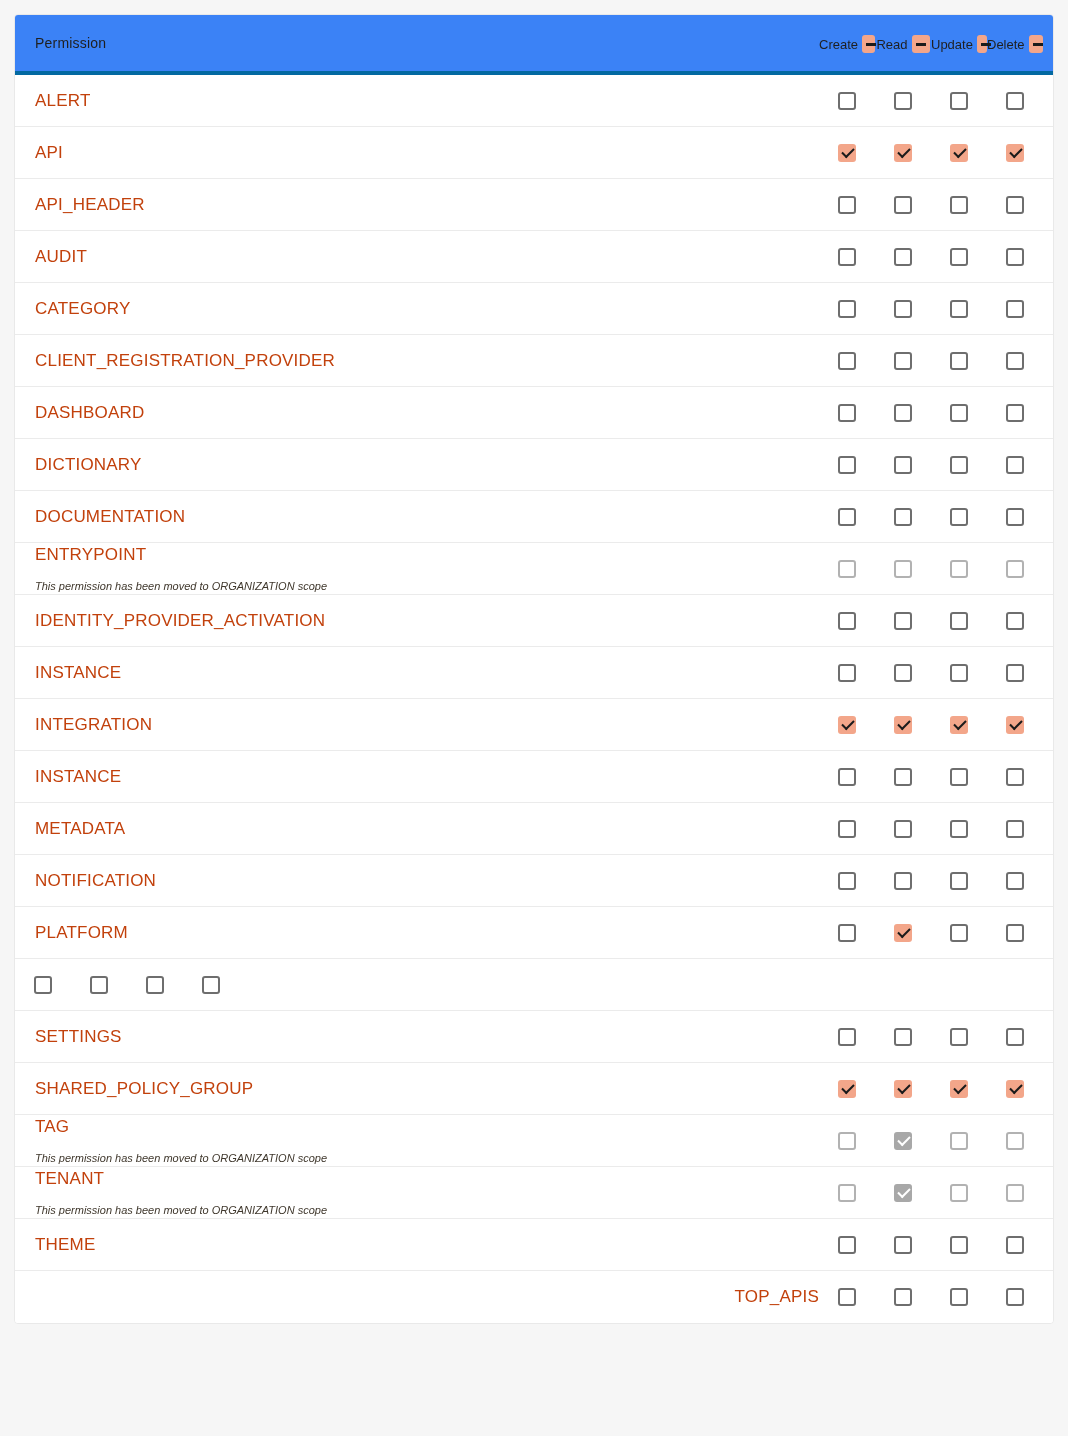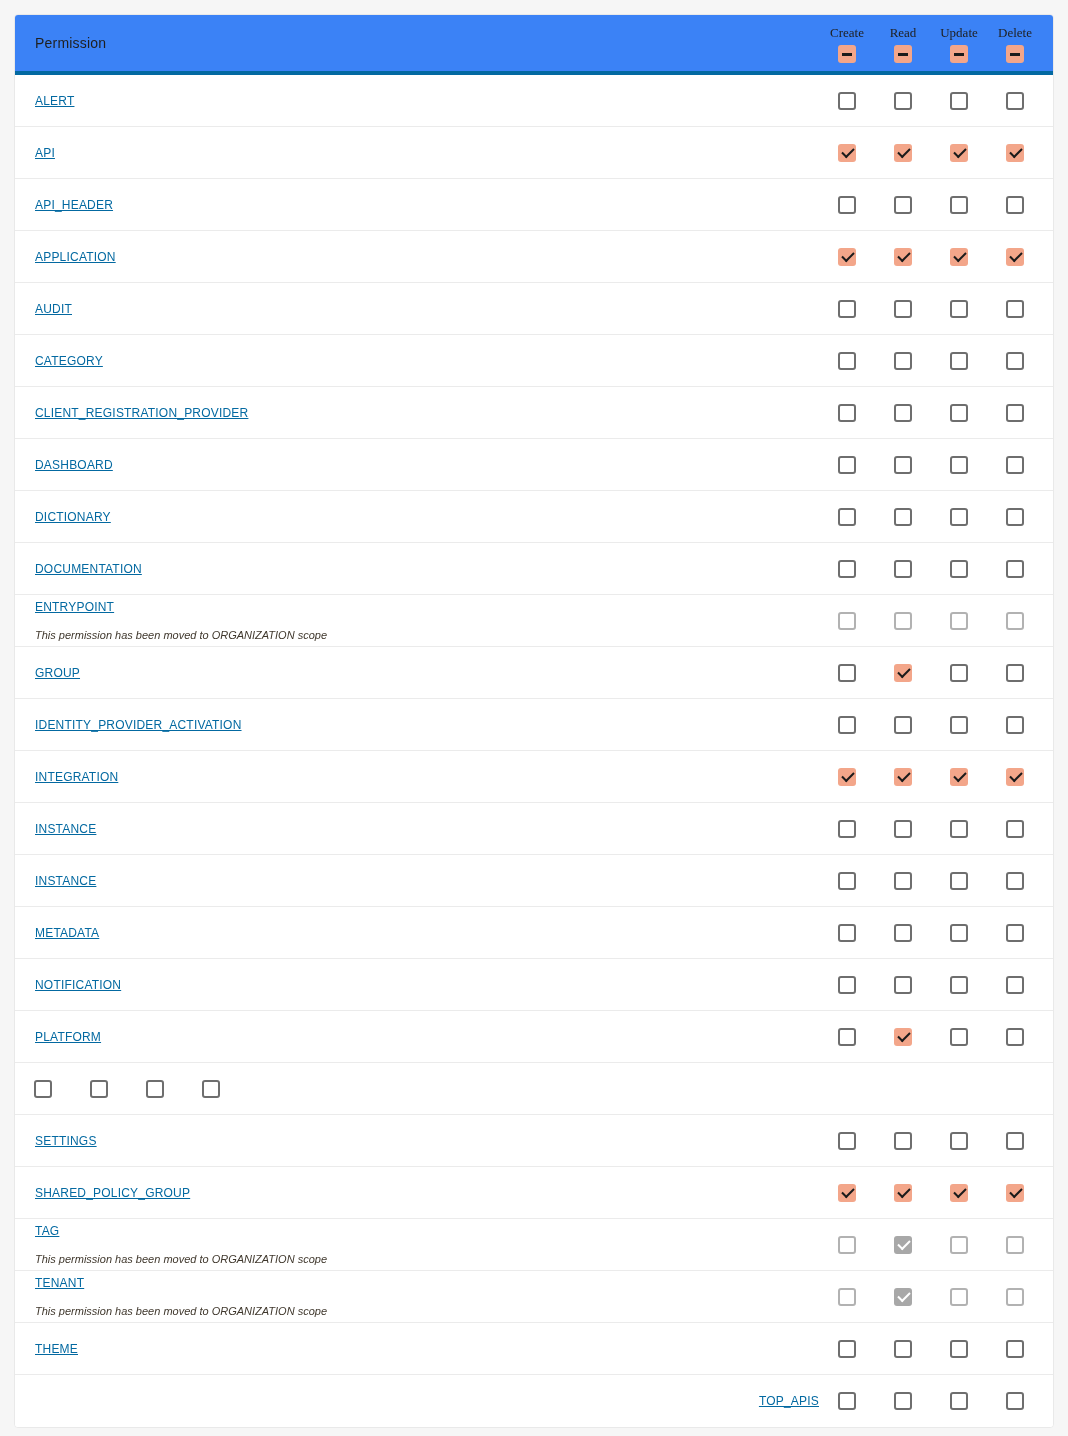--- a/index.html
+++ b/index.html
@@ -31,26 +31,24 @@
     display: flex;
     align-items: center;
     padding-left: 20px;
     font-size: 14px;
     letter-spacing: 0.2px;
     color: #1f1f1f;
   }
   .head-col {
     width: 56px;
     display: flex;
-    flex-direction: column;
     align-items: center;
     justify-content: center;
     gap: 4px;
     padding-top: 2px;
-    font-family: Liberation Serif, serif;
   }
   .head-col .col-label {
     font-size: 13px;
     color: #1f1f1f;
     white-space: nowrap;
   }
   .head-pad { width: 10px; }
   .row {
     display: flex;
     align-items: center;
@@ -60,24 +58,23 @@
   }
   .row:last-child { border-bottom: none; text-align: right; }
   .row .label-wrap {
     flex: 1;
     padding-left: 20px;
     display: flex;
     flex-direction: column;
     justify-content: center;
   }
   .row-label {
-    font-size: 12px;
+    font-size: 17px;
     letter-spacing: 0.2px;
-    color: #0369a1;
-    text-decoration: underline;
+    color: #c2410c;
   }
   .row-note {
     font-size: 11px;
     font-style: italic;
     color: #3f372c;
     margin-top: 15px;
   }
   .cb-cell {
     width: 56px;
     display: flex;
@@ -192,39 +189,20 @@
         </div>
     <div class="cb-cell">
           <div class="cb unchecked"></div>
         </div>
     <div class="cb-cell">
           <div class="cb unchecked"></div>
         </div>
     <div class="row-pad"></div>
   </div>
 
-  <div class="row">
-    <div class="label-wrap">
-      <span class="row-label">APPLICATION</span>
-
-    </div>
-    <div class="cb-cell">
-          <div class="cb checked"></div>
-        </div>
-    <div class="cb-cell">
-          <div class="cb checked"></div>
-        </div>
-    <div class="cb-cell">
-          <div class="cb checked"></div>
-        </div>
-    <div class="cb-cell">
-          <div class="cb checked"></div>
-        </div>
-    <div class="row-pad"></div>
-  </div>
 
   <div class="row">
     <div class="label-wrap">
       <span class="row-label">AUDIT</span>
 
     </div>
     <div class="cb-cell">
           <div class="cb unchecked"></div>
         </div>
     <div class="cb-cell">
@@ -352,39 +330,20 @@
         </div>
     <div class="cb-cell">
           <div class="cb disabled-unchecked"></div>
         </div>
     <div class="cb-cell">
           <div class="cb disabled-unchecked"></div>
         </div>
     <div class="row-pad"></div>
   </div>
 
-  <div class="row">
-    <div class="label-wrap">
-      <span class="row-label">GROUP</span>
-
-    </div>
-    <div class="cb-cell">
-          <div class="cb unchecked"></div>
-        </div>
-    <div class="cb-cell">
-          <div class="cb checked"></div>
-        </div>
-    <div class="cb-cell">
-          <div class="cb unchecked"></div>
-        </div>
-    <div class="cb-cell">
-          <div class="cb unchecked"></div>
-        </div>
-    <div class="row-pad"></div>
-  </div>
 
   <div class="row">
     <div class="label-wrap">
       <span class="row-label">IDENTITY_PROVIDER_ACTIVATION</span>
 
     </div>
     <div class="cb-cell">
           <div class="cb unchecked"></div>
         </div>
     <div class="cb-cell">
@@ -394,54 +353,54 @@
           <div class="cb unchecked"></div>
         </div>
     <div class="cb-cell">
           <div class="cb unchecked"></div>
         </div>
     <div class="row-pad"></div>
   </div>
 
   <div class="row">
     <div class="label-wrap">
+      <span class="row-label">INSTANCE</span>
+
+    </div>
+    <div class="cb-cell">
+          <div class="cb unchecked"></div>
+        </div>
+    <div class="cb-cell">
+          <div class="cb unchecked"></div>
+        </div>
+    <div class="cb-cell">
+          <div class="cb unchecked"></div>
+        </div>
+    <div class="cb-cell">
+          <div class="cb unchecked"></div>
+        </div>
+    <div class="row-pad"></div>
+  </div>
+
+  <div class="row">
+    <div class="label-wrap">
       <span class="row-label">INTEGRATION</span>
 
     </div>
     <div class="cb-cell">
           <div class="cb checked"></div>
         </div>
     <div class="cb-cell">
           <div class="cb checked"></div>
         </div>
     <div class="cb-cell">
           <div class="cb checked"></div>
         </div>
     <div class="cb-cell">
           <div class="cb checked"></div>
-        </div>
-    <div class="row-pad"></div>
-  </div>
-
-  <div class="row">
-    <div class="label-wrap">
-      <span class="row-label">INSTANCE</span>
-
-    </div>
-    <div class="cb-cell">
-          <div class="cb unchecked"></div>
-        </div>
-    <div class="cb-cell">
-          <div class="cb unchecked"></div>
-        </div>
-    <div class="cb-cell">
-          <div class="cb unchecked"></div>
-        </div>
-    <div class="cb-cell">
-          <div class="cb unchecked"></div>
         </div>
     <div class="row-pad"></div>
   </div>
 
   <div class="row">
     <div class="label-wrap">
       <span class="row-label">INSTANCE</span>
 
     </div>
     <div class="cb-cell">

